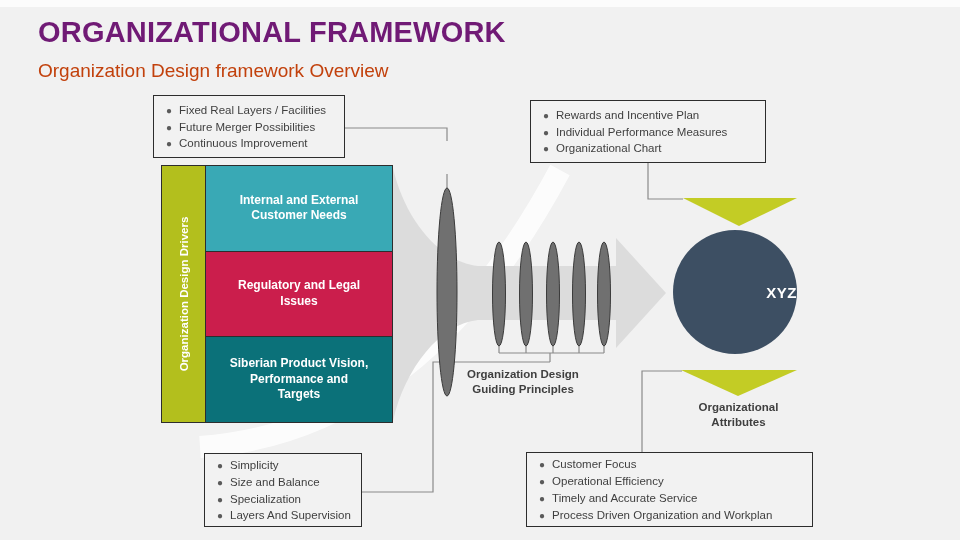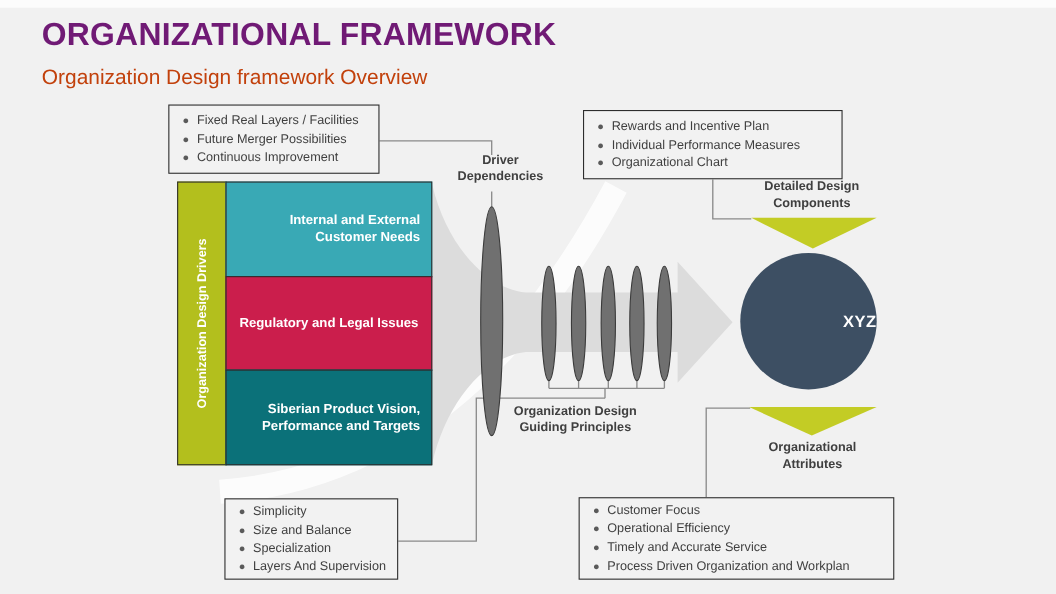--- a/index.html
+++ b/index.html
@@ -27,22 +27,22 @@
 
   
   .driver-bar { position:absolute; left:161px; top:165px; width:45px; height:258px;
                 background:#b3bf1d; border:1px solid #2d2d2d; }
   .driver-bar .vlabel { position:absolute; left:50%; top:50%;
                 transform:translate(-50%,-50%) rotate(-90deg); white-space:nowrap;
                 color:#ffffff; font-weight:bold; font-size:11.5px; }
   .driver-rows { position:absolute; left:205px; top:165px; width:188px; height:258px;
                  display:flex; flex-direction:column; }
   .driver-row { flex:1 1 0; display:flex; align-items:center; justify-content:center;
-                text-align:right; color:#ffffff; font-weight:bold; font-size:12px;
-                line-height:1.3; padding:0 10px; border:1px solid #2d2d2d; margin-top:-1px; }
+                text-align:center; color:#ffffff; font-weight:bold; font-size:12px;
+                line-height:1.3; padding:0 23px; border:1px solid #2d2d2d; margin-top:-1px; }
   .driver-row:first-child { margin-top:0; }
   .row-0 { background:#39a9b5; }
   .row-1 { background:#cb1e4c; }
   .row-2 { background:#f7a823; }
   .row-3 { background:#0b7179; }
 
   
   .flabel { position:absolute; text-align:center; font-weight:bold; font-size:11.5px;
             color:#3f3f3f; line-height:1.3; }
   .lbl-driver-dep { left:405px; top:139px; width:100px; }
@@ -165,21 +165,19 @@
 
   <div class="driver-bar">
     <span class="vlabel">Organization Design Drivers</span>
   </div>
   <div class="driver-rows">
     <div class="driver-row row-0">Internal and External Customer Needs</div>
     <div class="driver-row row-1">Regulatory and Legal Issues</div>
     <div class="driver-row row-3">Siberian Product Vision, Performance and Targets</div>
   </div>
 
-  <div class="flabel lbl-driver-dep">Driver Dependencies</div>
   <div class="flabel lbl-guiding">Organization Design Guiding Principles</div>
-  <div class="flabel lbl-detailed">Detailed Design Components</div>
   <div class="flabel lbl-attrs">Organizational Attributes</div>
 
   <div class="xyz-circle">
     <span>XYZ</span>
   </div>
 </div>
 
 </body></html>

